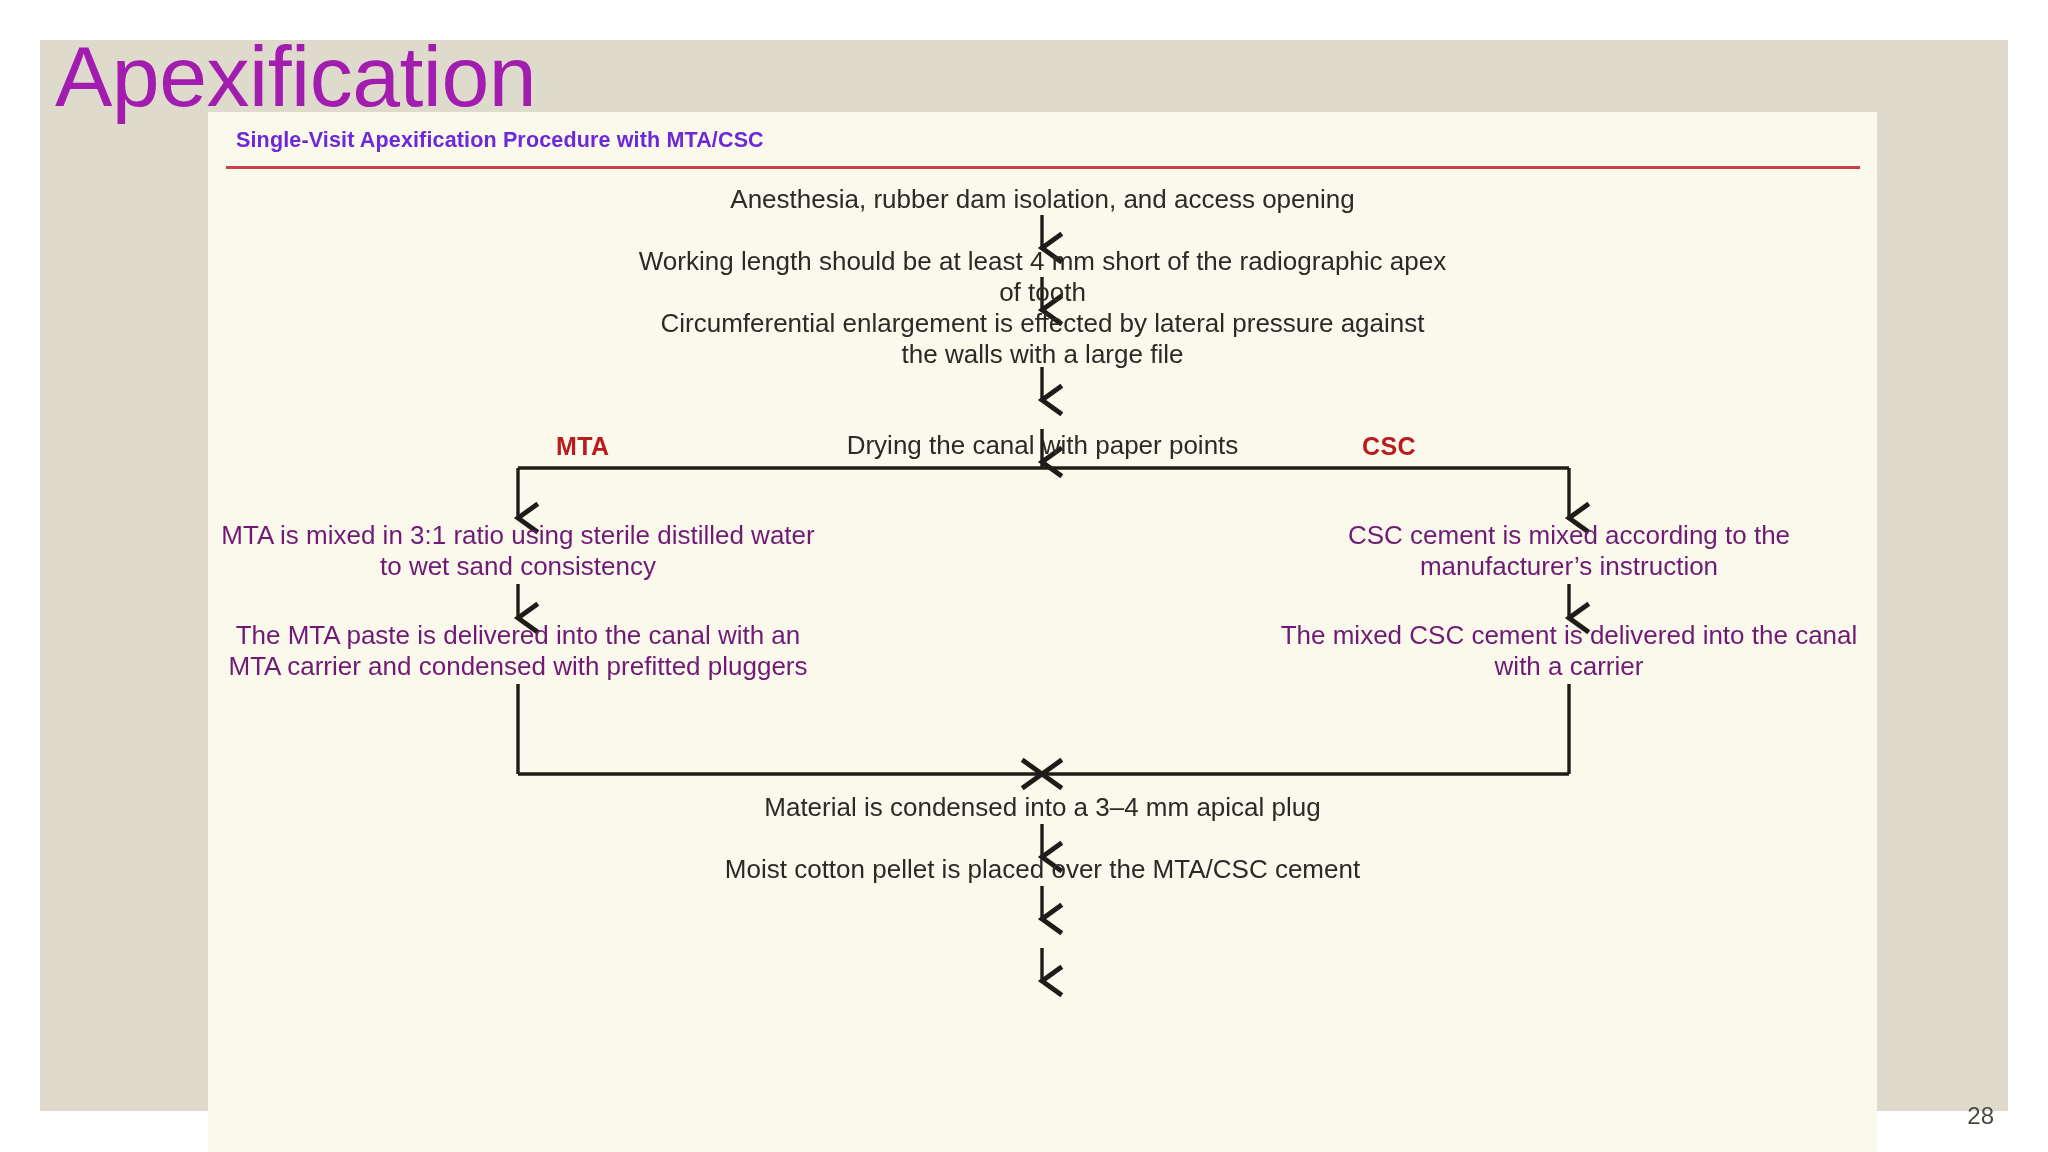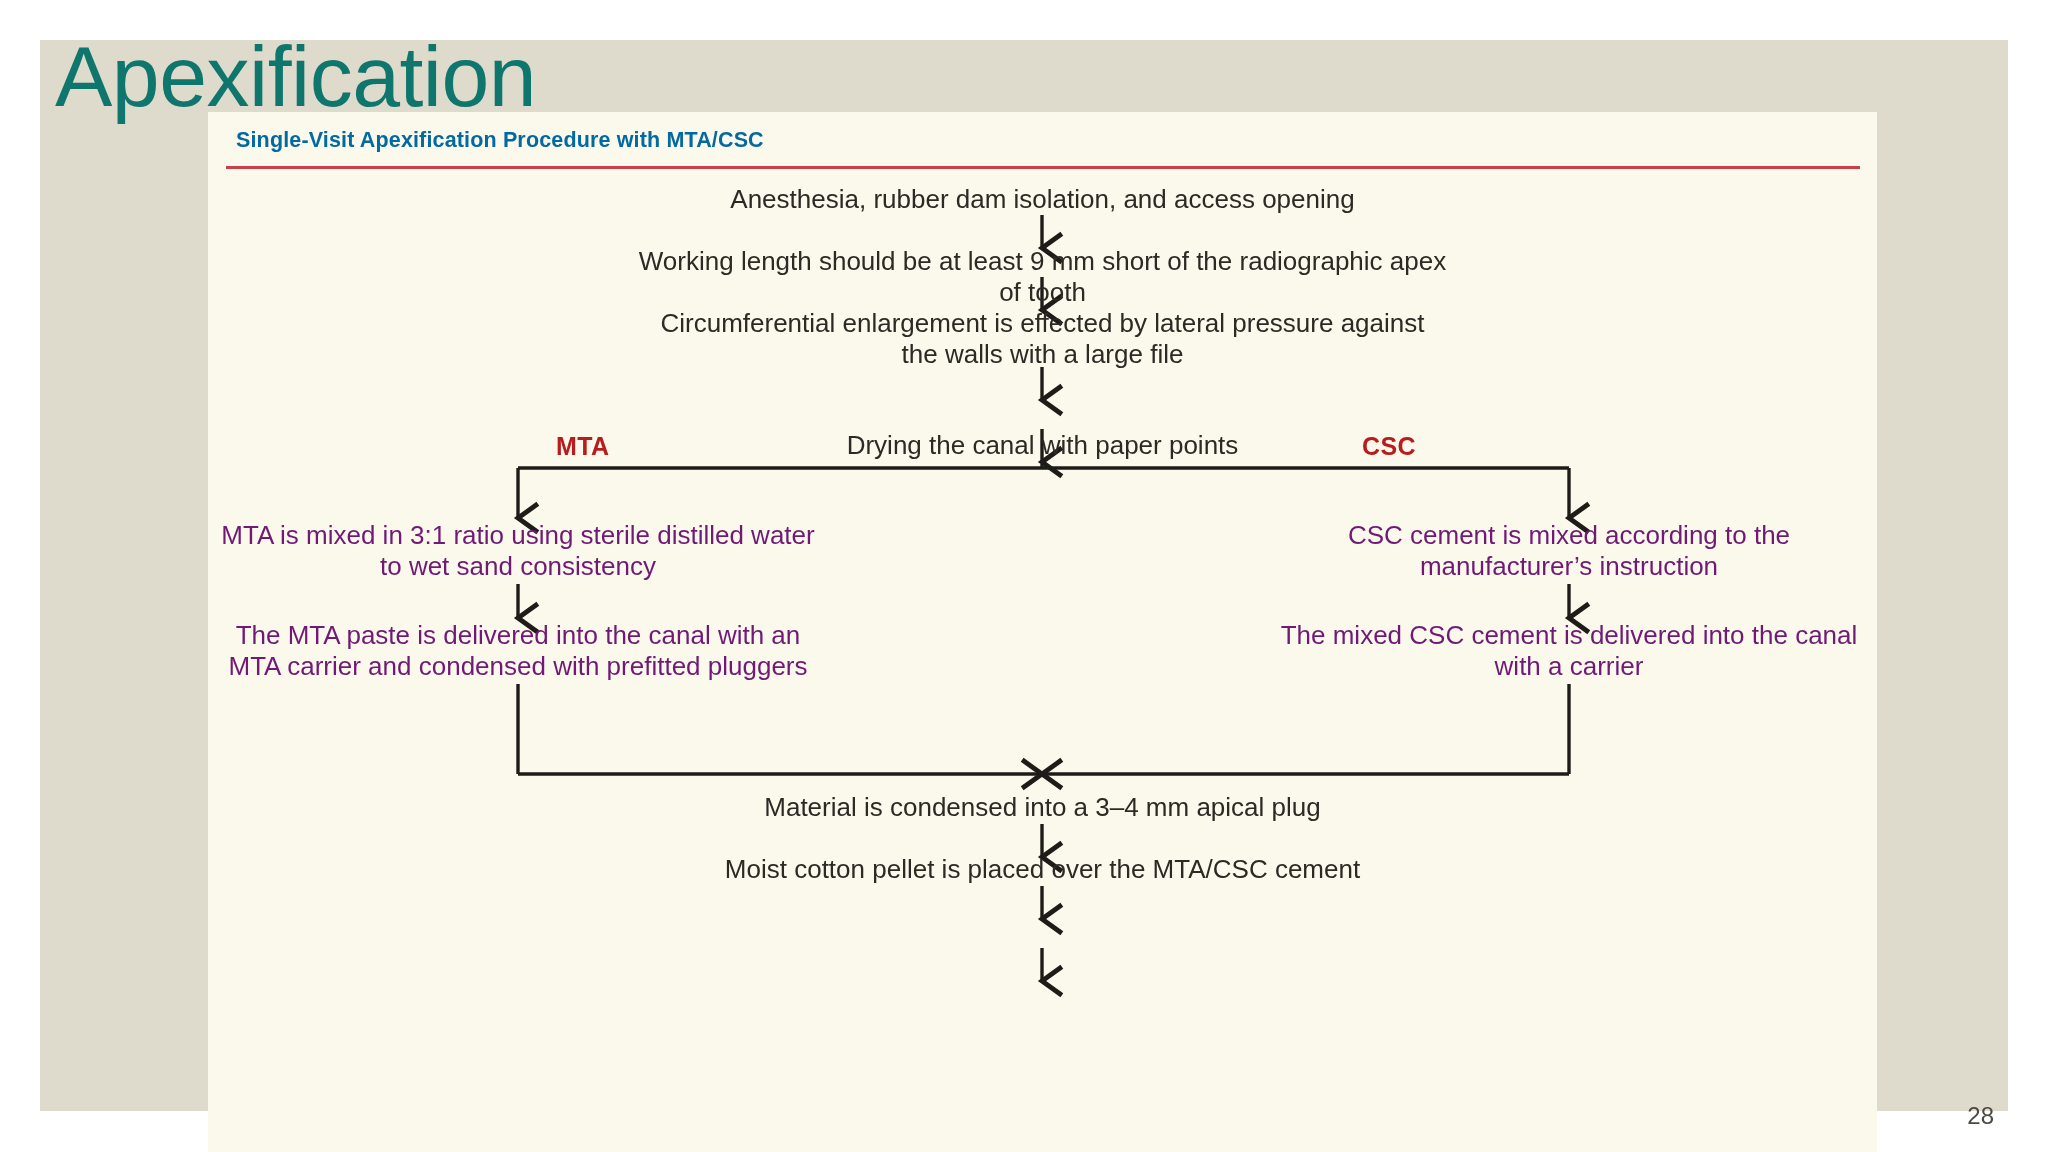--- a/index.html
+++ b/index.html
@@ -33,21 +33,21 @@
 
   
   #slide-title {
     position: absolute;
     left: 55px;
     top: 33px;
     font-family: "Liberation Sans", sans-serif;
     font-size: 86px;
     font-weight: 400;
     letter-spacing: -0.5px;
-    color: #0f766e;
+    color: #a21caf;
     line-height: 1.0;
     white-space: nowrap;
     z-index: 5;
   }
 
   
   #page-number {
     position: absolute;
     right: 54px;
     bottom: 22px;
@@ -67,21 +67,21 @@
     z-index: 3;
     overflow: hidden;
   }
 
   #figure-heading {
     position: absolute;
     left: 28px;
     top: 16px;
     font-size: 21.5px;
     font-weight: bold;
-    color: #0369a1;
+    color: #6d28d9;
     letter-spacing: 0.15px;
     font-family: "Liberation Sans", sans-serif;
     white-space: nowrap;
   }
 
   #figure-rule {
     position: absolute;
     left: 18px;
     top: 54px;
     width: 1634px;
@@ -190,21 +190,21 @@
           <line x1="1361" y1="662" x2="834" y2="662" marker-end="url(#arrow-right)"></line>
 
           <line x1="834" y1="712" x2="834" y2="745" marker-end="url(#arrow-down)"></line>
           <line x1="834" y1="774" x2="834" y2="807" marker-end="url(#arrow-down)"></line>
           <line x1="834" y1="836" x2="834" y2="869" marker-end="url(#arrow-down)"></line>
         </g>
       </svg>
 
       <div class="flow-step centered" style="top:72px;">Anesthesia, rubber dam isolation, and access opening</div>
 
-      <div class="flow-step centered" style="top:134px;">Working length should be at least 9 mm short of the radiographic apex of tooth</div>
+      <div class="flow-step centered" style="top:134px;">Working length should be at least 4 mm short of the radiographic apex of tooth</div>
 
       <div class="flow-step centered" style="top:196px;">Circumferential enlargement is effected by lateral pressure against
 the walls with a large file</div>
 
       <div class="flow-step centered" style="top:318px;">Drying the canal with paper points</div>
 
       <div class="branch-label" style="left:348px; top:320px;">MTA</div>
 
       <div class="branch-label" style="left:1154px; top:320px;">CSC</div>
 

